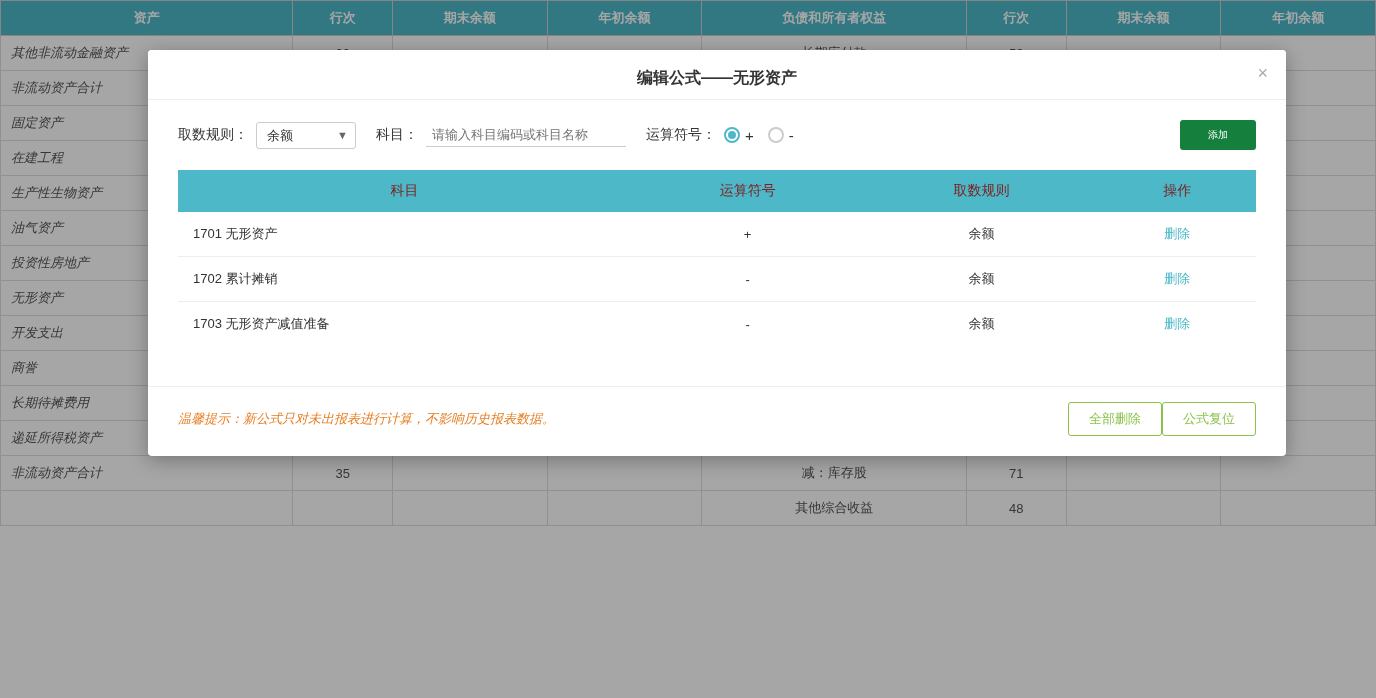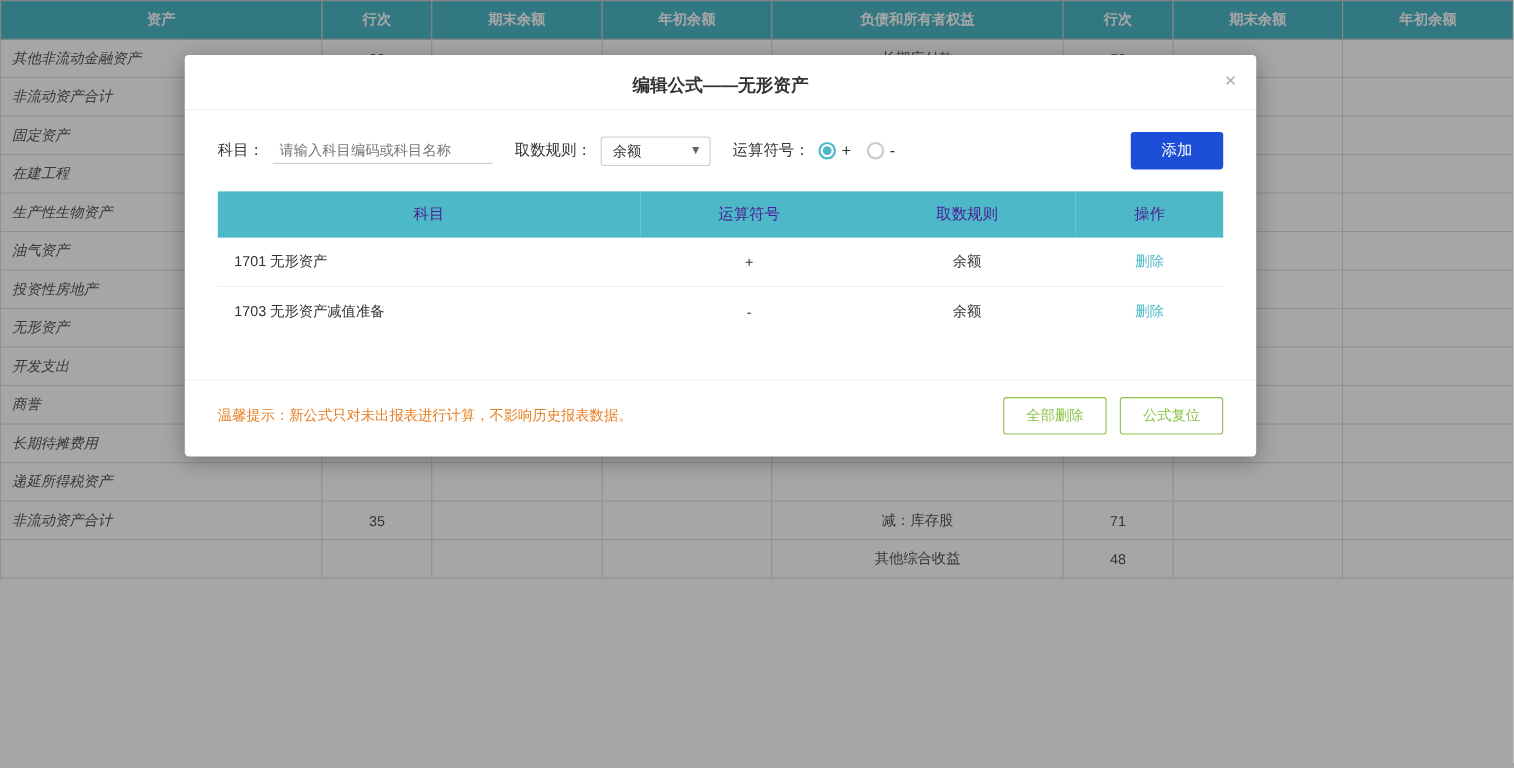--- a/index.html
+++ b/index.html
@@ -57,22 +57,22 @@
       width: 1376px;
       height: 698px;
       background: rgba(0,0,0,0.35);
       z-index: 10;
     }
 
     
     .modal {
       position: absolute;
       top: 50px;
-      left: 168px;
-      width: 974px;
+      left: 148px;
+      width: 1138px;
       background: #fff;
       border-radius: 4px;
       z-index: 20;
       box-shadow: 0 4px 20px rgba(0,0,0,0.3);
       overflow: hidden;
     }
 
     .modal-header {
       background: #fff;
       padding: 18px 20px 10px 20px;
@@ -195,44 +195,44 @@
     .radio-circle.unchecked {
       border-color: #ccc;
     }
 
     .radio-text {
       font-size: 15px;
       color: #333;
     }
 
     .btn-add {
-      background: #1d4ed8;
+      background: #15803d;
       color: #fff;
       border: none;
       border-radius: 3px;
       padding: 8px 28px;
-      font-size: 14px;
+      font-size: 10px;
       cursor: pointer;
       white-space: nowrap;
       margin-left: auto;
     }
 
     
     .data-table {
       width: 100%;
       border-collapse: collapse;
       margin-bottom: 20px;
     }
 
     .data-table thead tr {
       background: #4db8c8;
     }
 
     .data-table thead th {
-      color: #4c1d95;
+      color: #7f1d1d;
       padding: 12px 15px;
       text-align: center;
       font-weight: normal;
       font-size: 14px;
     }
 
     .data-table tbody tr {
       border-bottom: 1px solid #eee;
     }
 
@@ -262,25 +262,25 @@
     .modal-footer {
       padding: 15px 30px 20px 30px;
       display: flex;
       align-items: center;
       justify-content: space-between;
     }
 
     .hint-text {
       color: #e67e22;
       font-size: 13px;
+      font-style: italic;
     }
 
     .footer-btns {
       display: flex;
-      gap: 12px;
     }
 
     .btn-outline {
       background: #fff;
       border: 1px solid #8bc34a;
       color: #8bc34a;
       border-radius: 3px;
       padding: 7px 20px;
       font-size: 13px;
       cursor: pointer;
@@ -458,37 +458,37 @@
 <div class="modal">
 
   <div class="modal-header">
     <span class="modal-title">编辑公式——无形资产</span>
     <button class="modal-close">×</button>
   </div>
 
   <div class="modal-body">
 
     <div class="form-row">
-      <div class="form-group">
-        <label class="form-label">科目：</label>
-        <input type="text" class="form-input" placeholder="请输入科目编码或科目名称" style="">
-      </div>
-
       <div class="form-group">
         <label class="form-label">取数规则：</label>
         <div class="select-wrapper">
           <select class="form-select">
             <option>余额</option>
             <option>借方</option>
             <option>贷方</option>
             <option>借方发生额</option>
             <option>贷方发生额</option>
           </select>
           <span class="select-arrow">▼</span>
         </div>
+      </div>
+
+      <div class="form-group">
+        <label class="form-label">科目：</label>
+        <input type="text" class="form-input" placeholder="请输入科目编码或科目名称" style="">
       </div>
 
       <div class="form-group">
         <label class="form-label">运算符号：</label>
         <div class="radio-group">
           <div class="radio-item">
             <div class="radio-circle checked">
               <div class="radio-dot"></div>
             </div>
             <span class="radio-text">+</span>
@@ -515,20 +515,28 @@
       <tbody>
         <tr>
           <td class="subject-col">1701 无形资产</td>
           <td>+</td>
           <td>余额</td>
           <td>
             <a class="delete-link">删除</a>
           </td>
         </tr>
         <tr>
+          <td class="subject-col">1702 累计摊销</td>
+          <td>-</td>
+          <td>余额</td>
+          <td>
+            <a class="delete-link">删除</a>
+          </td>
+        </tr>
+        <tr>
           <td class="subject-col">1703 无形资产减值准备</td>
           <td>-</td>
           <td>余额</td>
           <td>
             <a class="delete-link">删除</a>
           </td>
         </tr>
       </tbody>
     </table>
   </div>

